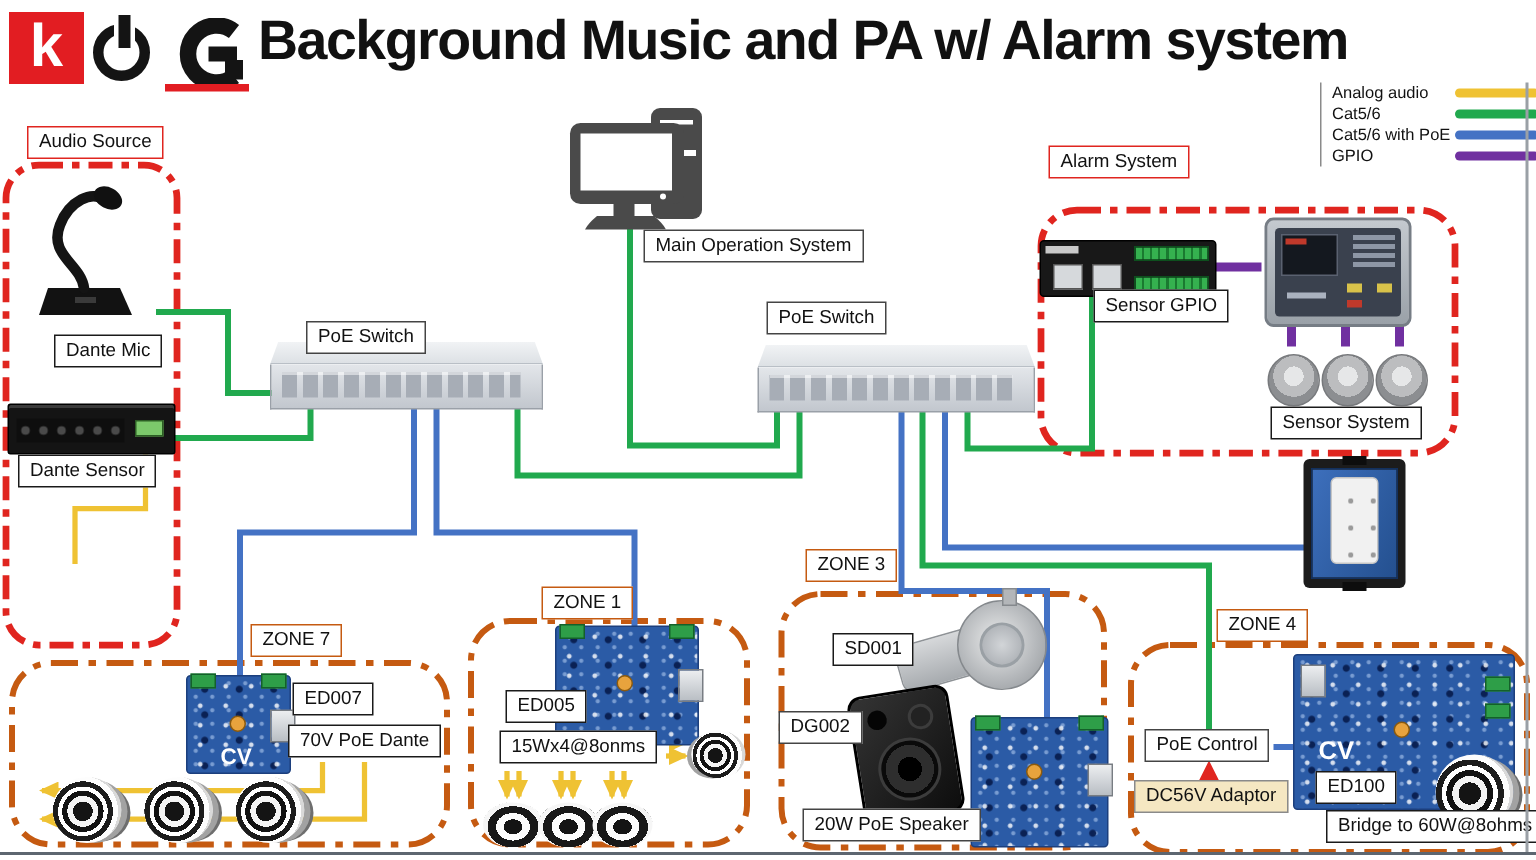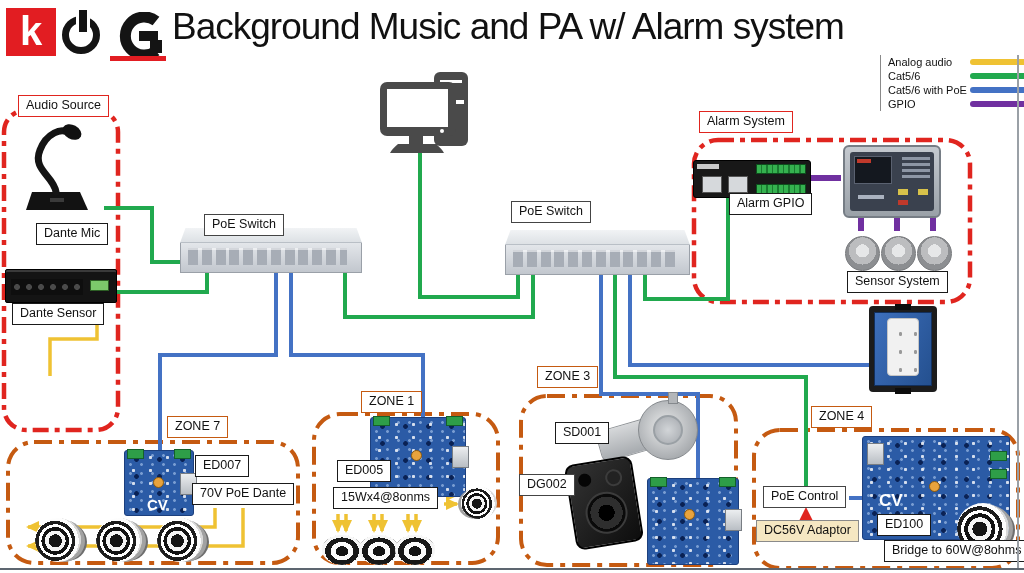--- a/index.html
+++ b/index.html
@@ -8,21 +8,21 @@
 
   
   #logo{position:absolute;left:6px;top:8px;width:160px;height:52px;}
   #logo .kbox{position:absolute;left:0;top:0;width:50px;height:48px;background:#e21d22;
               color:#fff;font-weight:bold;font-size:40px;line-height:46px;text-align:center;}
   #logo .pwr{position:absolute;left:56px;top:2px;width:36px;height:46px;}
   #logo .pwr .ring{position:absolute;left:0;bottom:2px;width:24px;height:24px;border:7px solid #141414;border-radius:50%;}
   #logo .pwr .bar{position:absolute;left:14px;top:0;width:8px;height:22px;background:#141414;border-left:3px solid #fff;border-right:3px solid #fff;}
   #logo .gshape{position:absolute;left:102px;top:4px;}
   #logo .redline{position:absolute;left:104px;top:48px;width:56px;height:5px;background:#e21d22;}
-  #title{position:absolute;left:172px;top:6px;font-size:37px;font-weight:normal;letter-spacing:-1px;white-space:nowrap;}
+  #title{position:absolute;left:172px;top:6px;font-size:37px;font-weight:bold;letter-spacing:-1px;white-space:nowrap;}
 
   
   #legend{position:absolute;left:880px;top:55px;width:138px;border-left:1.5px solid #8a8a8a;padding-left:7px;}
   .leg-row{display:flex;align-items:center;justify-content:space-between;height:14px;}
   .leg-label{font-size:11px;white-space:nowrap;}
   .leg-bar{width:56px;height:6px;border-radius:3px;flex:none;}
 
   
   .lbl{position:absolute;background:#fff;border:1.7px solid #1a1a1a;padding:2px 7px;
        font-size:12.5px;line-height:1.25;white-space:nowrap;z-index:6;}
@@ -330,40 +330,42 @@
     <div class="bolt"></div>
   </div>
   <div class="wallspk" style="left:570px;top:460px;">
     <div class="hole"></div>
     <div class="tweet"></div>
     <div class="woof"></div>
   </div>
 
   <div class="dev donut" style="left:957px;top:503px;width:52px;height:50px;"></div>
 
-  <div class="lbl red" style="left:18px;top:95px">Audio Source</div>
+  <div class="lbl red" style="left:18px;top:84px">Audio Source</div>
   <div class="lbl" style="left:36px;top:223px">Dante Mic</div>
   <div class="lbl" style="left:12px;top:303px">Dante Sensor</div>
   <div class="lbl thin" style="left:204px;top:214px">PoE Switch</div>
+  <div class="lbl thin" style="left:429px;top:153px">Main Operation System</div>
   <div class="lbl thin" style="left:511px;top:201px">PoE Switch</div>
-  <div class="lbl red" style="left:699px;top:111px">Alarm System</div>
-  <div class="lbl" style="left:729px;top:193px">Alarm GPIO</div>
+  <div class="lbl red" style="left:699px;top:97px">Alarm System</div>
+  <div class="lbl" style="left:729px;top:193px">Sensor GPIO</div>
   <div class="lbl" style="left:847px;top:271px">Sensor System</div>
 
   <div class="lbl orange" style="left:167px;top:416px">ZONE 7</div>
   <div class="lbl" style="left:195px;top:455px">ED007</div>
   <div class="lbl" style="left:192px;top:483px">70V PoE Dante</div>
 
   <div class="lbl orange" style="left:361px;top:391px">ZONE 1</div>
   <div class="lbl" style="left:337px;top:460px">ED005</div>
   <div class="lbl" style="left:333px;top:487px">15Wx4@8onms</div>
 
   <div class="lbl orange" style="left:537px;top:366px">ZONE 3</div>
   <div class="lbl" style="left:555px;top:422px">SD001</div>
   <div class="lbl thin" style="left:519px;top:474px">DG002</div>
+  <div class="lbl thin" style="left:535px;top:539px">20W PoE Speaker</div>
 
   <div class="lbl orange" style="left:811px;top:406px">ZONE 4</div>
   <div class="lbl thin" style="left:763px;top:486px">PoE Control</div>
   <div class="lbl cream" style="left:756px;top:520px">DC56V Adaptor</div>
   <div class="lbl" style="left:877px;top:514px">ED100</div>
   <div class="lbl" style="left:884px;top:540px">Bridge to 60W@8ohms</div>
 
   <div id="bottom-edge"></div>
   <div id="right-edge"></div>
 </div>

